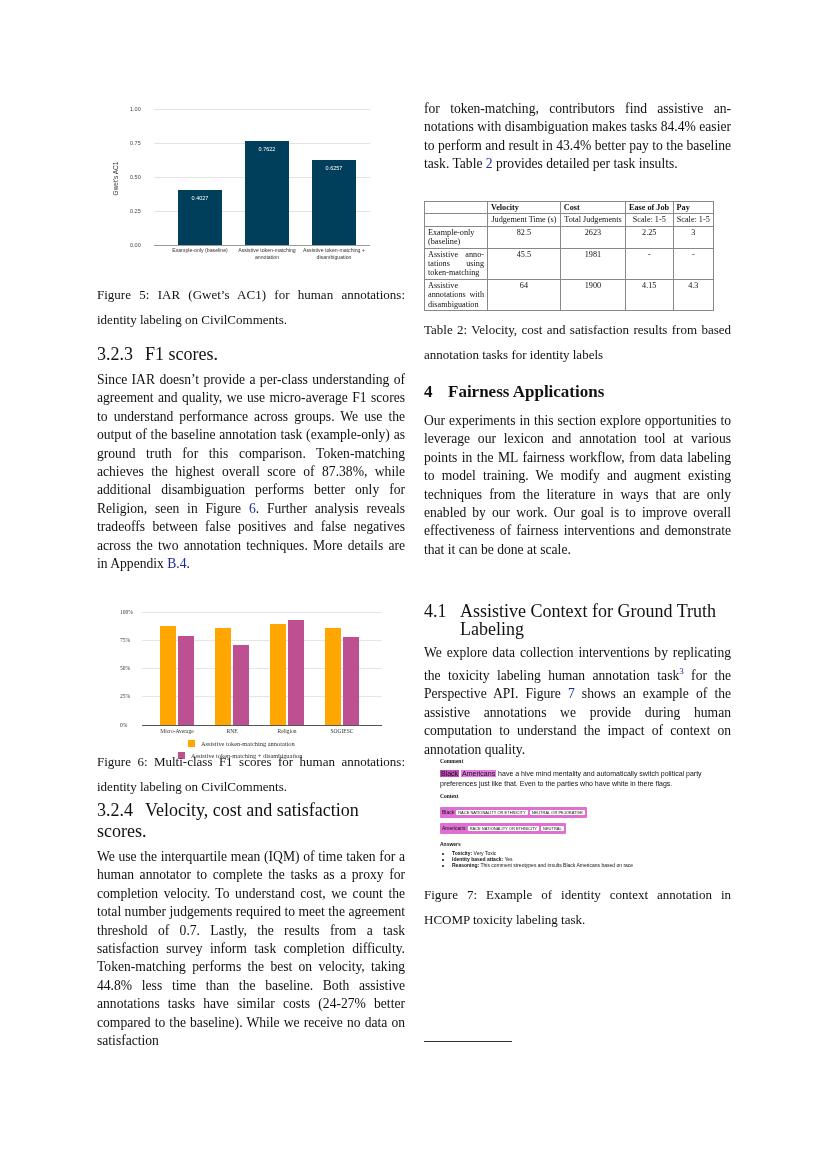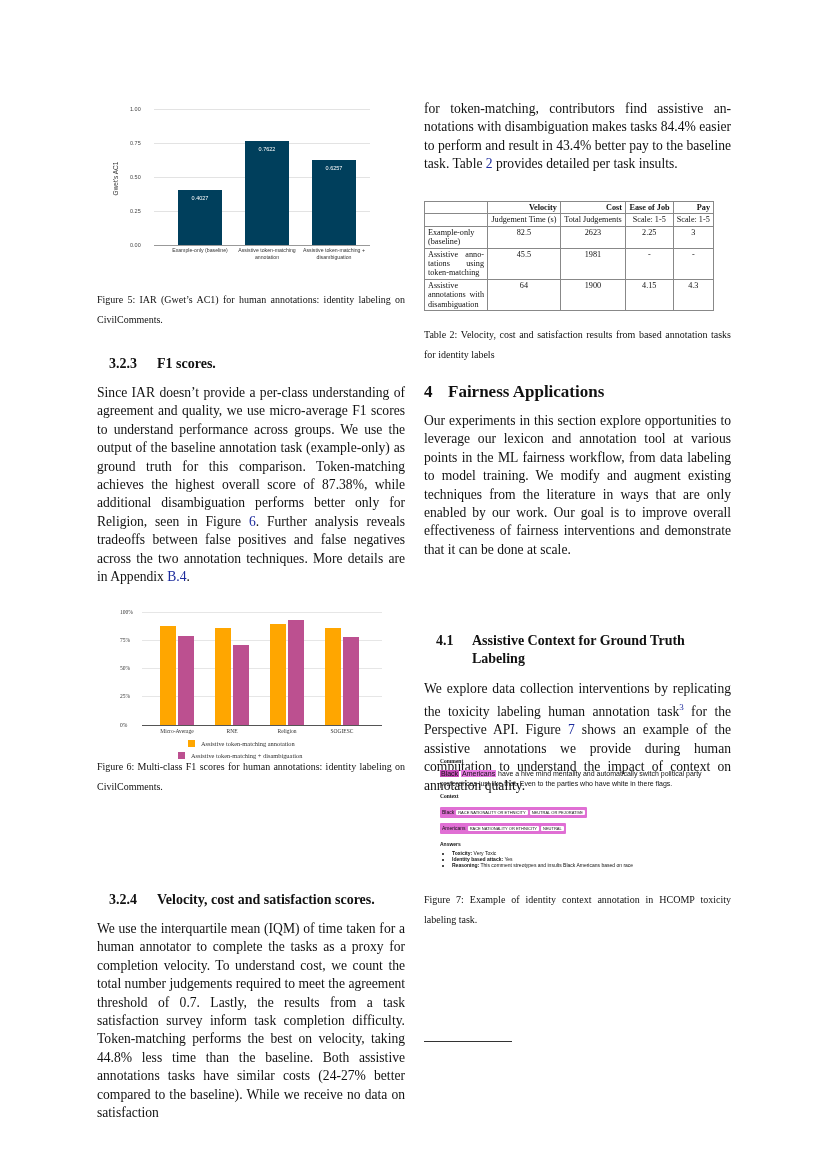--- a/index.html
+++ b/index.html
@@ -1,22 +1,22 @@
 <!DOCTYPE html>
 <html><head>
 <meta charset="utf-8">
 <style>
   html,body{margin:0;padding:0;background:#fff;}
   body{width:827px;height:1169px;position:relative;overflow:hidden;font-family:"Liberation Serif","DejaVu Serif",serif;color:#111;}
   .col{position:absolute;}
   .left{left:97px;width:308px;}
   .right{left:424px;width:307px;}
   p{margin:0;font-size:13.6px;line-height:18.4px;text-align:justify;hyphens:manual;}
-  .cap{font-size:10px;line-height:20px;text-align:justify;margin-top:8px;}
-  h3{margin:12px;font-size:14px;font-weight:bold;}
+  .cap{font-size:13px;line-height:25px;text-align:justify;}
+  h3{margin:0;font-size:18px;font-weight:normal;}
   h3 .num{display:inline-block;width:48px;}
   h2{margin:0;font-size:17px;font-weight:bold;}
   h2 .num{display:inline-block;width:24px;}
   .link{color:#1b2a9c;}
   .sans{font-family:"Liberation Sans","DejaVu Sans",sans-serif;}
   
   .chart1{position:absolute;left:112px;top:97px;width:258px;height:170px;}
   .c1-grid{position:absolute;left:42px;right:0;height:1px;background:#e3e3e3;}
   .c1-tick{position:absolute;left:18px;font-size:5.5px;color:#444;}
   .c1-bar{position:absolute;width:44px;background:#003f5c;bottom:0;}
@@ -26,21 +26,21 @@
   .chart2{position:absolute;left:112px;top:605px;width:270px;height:165px;}
   .c2-grid{position:absolute;left:30px;right:0;height:1px;background:#e6e6e6;}
   .c2-tick{position:absolute;left:8px;font-size:5.5px;color:#333;}
   .c2-bar{position:absolute;width:16px;bottom:0;}
   .c2-cat{position:absolute;font-size:5.5px;color:#333;text-align:center;width:60px;}
   .leg{position:absolute;font-size:6.4px;color:#333;display:flex;align-items:center;}
   .leg .sw{width:7px;height:7px;margin-right:6px;}
   
   table{border-collapse:collapse;font-size:8.2px;line-height:9.4px;}
   td,th{border:1px solid #888;padding:1px 3px;vertical-align:top;}
-  th{font-weight:bold;text-align:right;}
+  th{font-weight:bold;text-align:left;}
   td.c{text-align:center;}
   
   .fig7{position:absolute;left:440px;top:758px;width:290px;font-family:"Liberation Sans","DejaVu Sans",sans-serif;}
   .hl{background:#e57be0;padding:0 1px;}
   .hl2{background:#c84bb9;color:#111;padding:0 1px;}
   .ctx{display:inline-block;background:#e06fd4;border-radius:1px;padding:1px 2px;font-size:4px;margin-bottom:2px;}
   .ctx .tag{background:#fff;padding:0 2px;margin-left:2px;border-radius:1px;}
   .fn{font-family:"Liberation Mono","DejaVu Sans Mono",monospace;font-size:12px;color:#1b2a9c;line-height:15px;}
 </style>
 </head>
@@ -115,21 +115,21 @@
   <div class="leg" style="left:66px;top:147px;">
       <span class="sw" style="background:#bc5090;"></span>
       <span>Assistive token-matching + disambiguation</span>
     </div>
 </div>
 
 <div class="col left" style="top:749px;">
   <p class="cap">Figure 6: Multi-class F1 scores for human annotations: identity labeling on CivilComments.</p>
 </div>
 
-<div class="col left" style="top:880px;">
+<div class="col left" style="top:800px;">
   <h3><span class="num">3.2.4</span><span>Velocity, cost and satisfaction scores.</span></h3>
   <p style="margin-top:6px;">We use the interquartile mean (IQM) of time taken for a human annotator to complete the tasks as a proxy for completion velocity. To understand cost, we count the total number judgements required to meet the agreement threshold of 0.7. Lastly, the results from a task satisfaction survey inform task completion difficulty. Token-matching performs the best on velocity, taking 44.8% less time than the baseline. Both assistive annotations tasks have similar costs (24-27% better compared to the base­line). While we receive no data on satisfaction</p>
 </div>
 
 <div class="col right" style="top:100px;">
   <p><span>for token-matching, contributors find assistive an­notations with disambiguation makes tasks 84.4% easier to perform and result in 43.4% better pay to the baseline task. Table </span><span class="link">2</span><span> provides detailed per task insults.</span></p>
 </div>
 
 <div class="col right" style="top:201px;">
   <table style="width:290px;">
@@ -175,21 +175,21 @@
 
 <div class="col right" style="top:317px;">
   <p class="cap">Table 2: Velocity, cost and satisfaction results from based annotation tasks for identity labels</p>
 </div>
 
 <div class="col right" style="top:382px;">
   <h2><span class="num">4</span><span>Fairness Applications</span></h2>
   <p style="margin-top:10px;">Our experiments in this section explore opportuni­ties to leverage our lexicon and annotation tool at various points in the ML fairness workflow, from data labeling to model training. We modify and augment existing techniques from the literature in ways that are only enabled by our work. Our goal is to improve overall effectiveness of fairness in­terventions and demonstrate that it can be done at scale.</p>
 </div>
 
-<div class="col right" style="top:620px;">
+<div class="col right" style="top:602px;">
   <h3 style="line-height:18px;"><span class="num" style="width:36px;">4.1</span><span>Assistive Context for Ground Truth</span><br><span style="display:inline-block;width:36px;"></span><span>Labeling</span></h3>
   <p style="margin-top:6px;"><span>We explore data collection interventions by repli­cating the toxicity labeling human annotation task</span><sup class="link" style="font-size:9px;">3</sup><span> for the Perspective API. Figure </span><span class="link">7</span><span> shows an exam­ple of the assistive annotations we provide during human computation to understand the impact of context on annotation quality.</span></p>
 </div>
 
 <div class="fig7">
   <div style="font-family:'Liberation Serif',serif;font-weight:bold;font-size:5.5px;">Comment</div>
   <div style="font-size:7px;line-height:9.5px;margin-top:5px;"><span class="hl2">Black</span> <span class="hl">Americans</span><span> have a hive mind mentality and automatically switch political party preferences just like that. Even to the parties who have white in there flags.</span></div>
   <div style="font-family:'Liberation Serif',serif;font-weight:bold;font-size:5.5px;margin-top:5px;">Context</div>
   <div style="margin-top:5px;line-height:9px;">
     <span class="ctx"><span style="font-size:5px;">Black</span><span class="tag">RACE NATIONALITY OR ETHNICITY</span><span class="tag">NEUTRAL OR PEJORATIVE</span></span><br>

